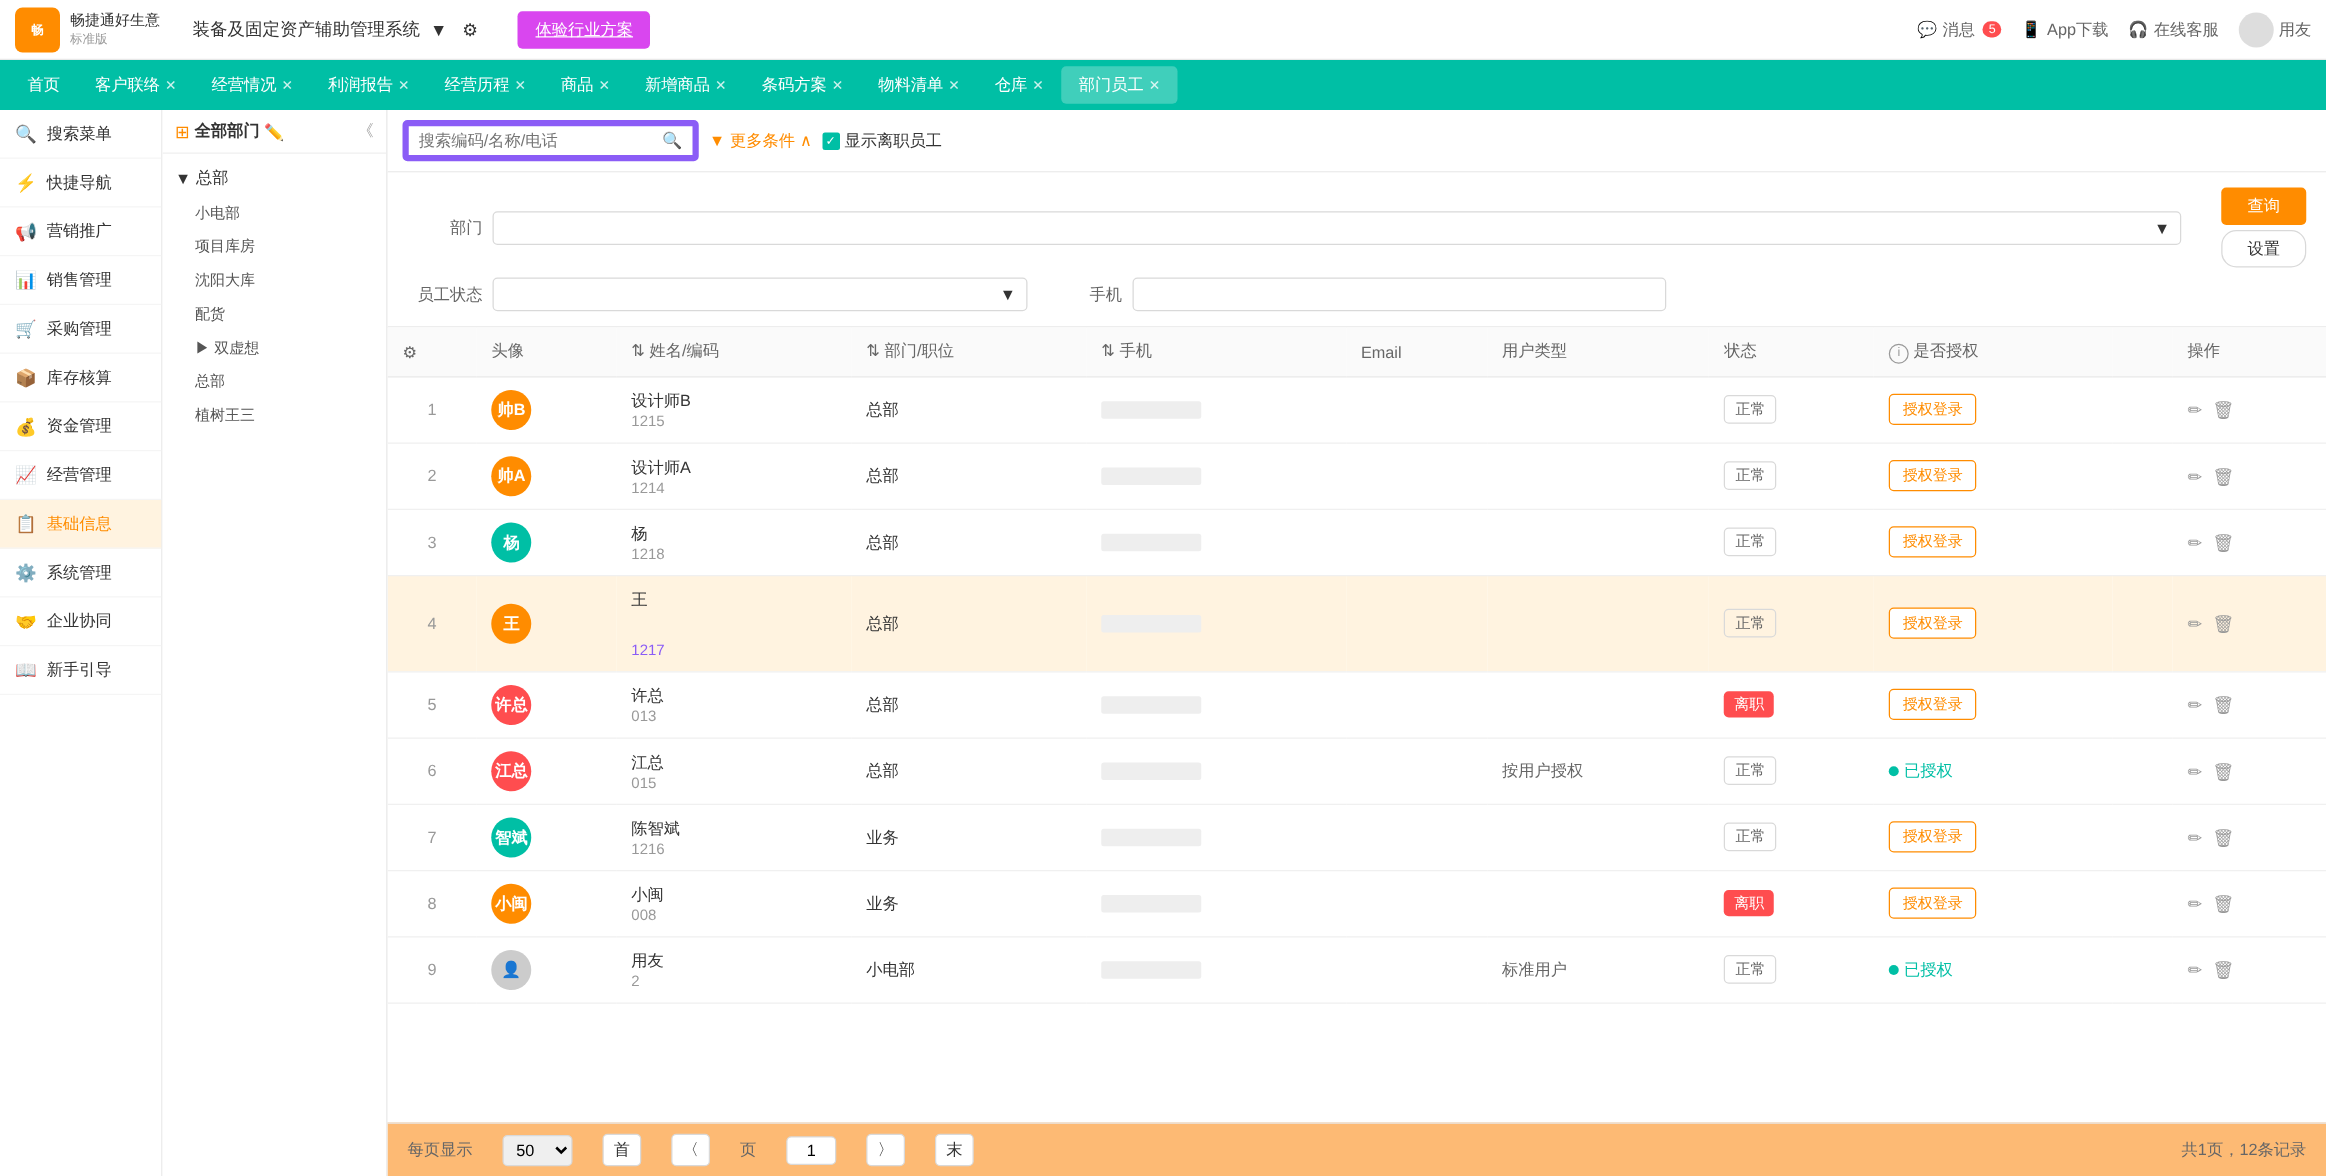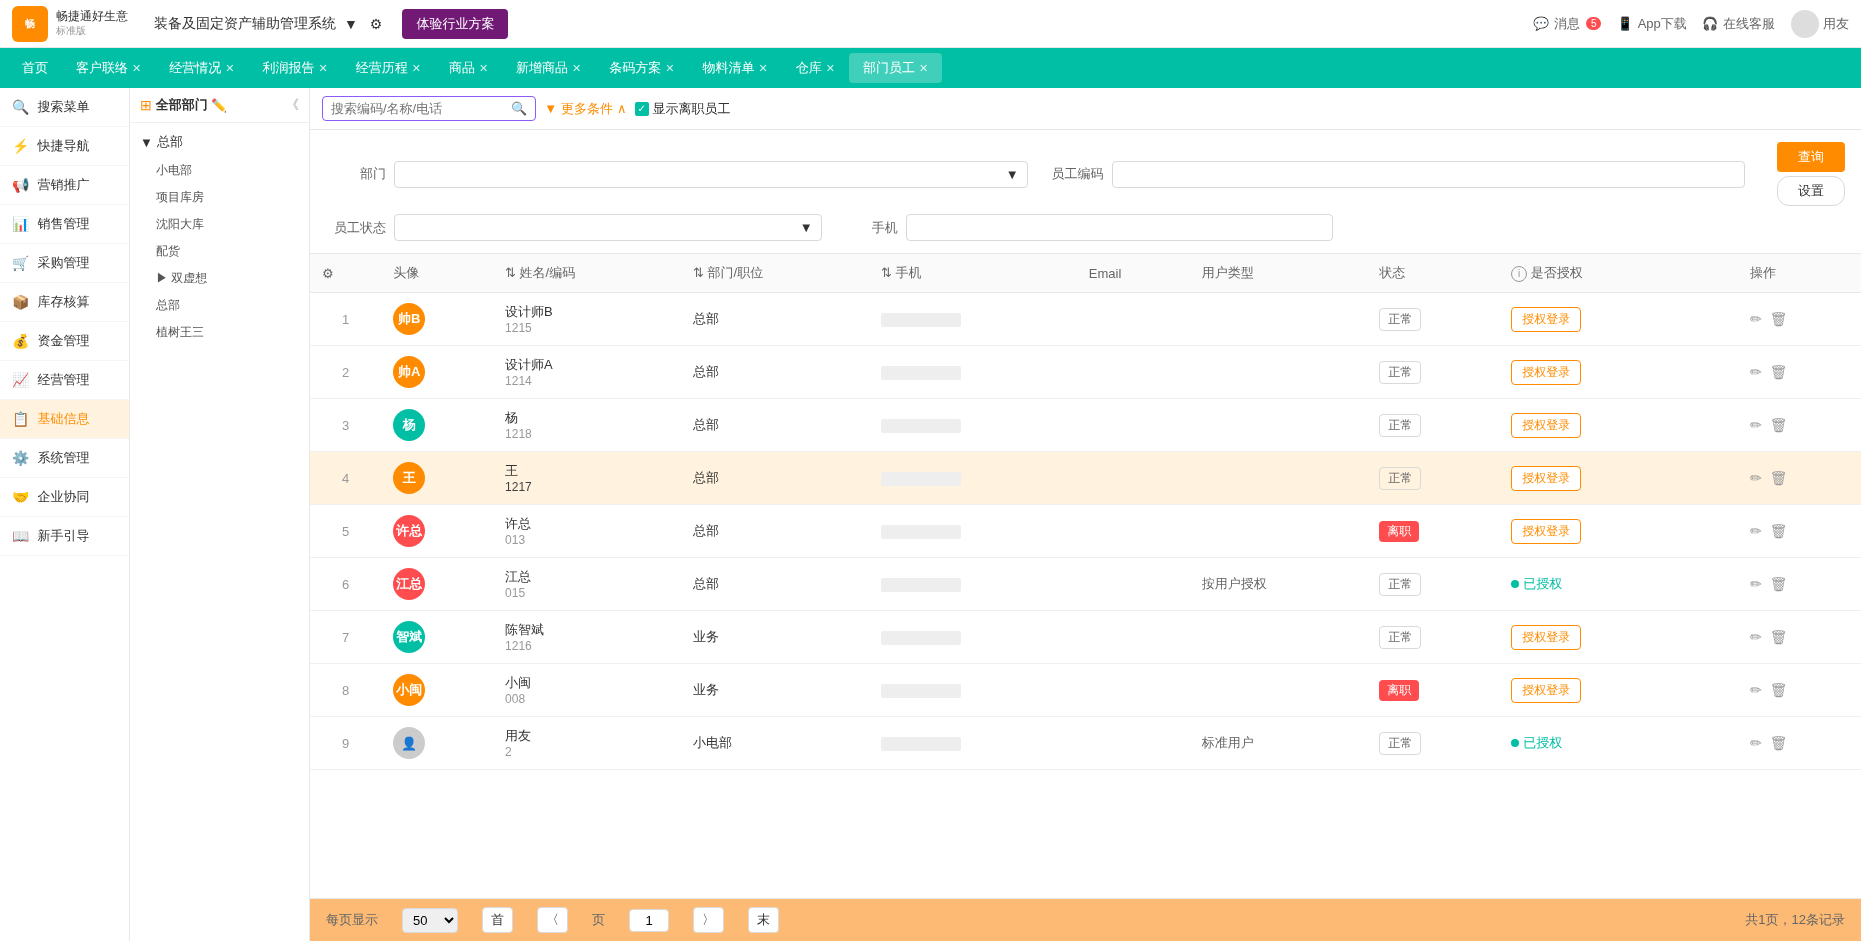--- a/index.html
+++ b/index.html
@@ -8,21 +8,21 @@
     
     .top-bar { background: #fff; height: 48px; display: flex; align-items: center; padding: 0 12px; border-bottom: 1px solid #e8e8e8; flex-shrink: 0; }
     .logo-area { display: flex; align-items: center; gap: 8px; width: 130px; }
     .logo-icon { width: 36px; height: 36px; background: #ff8c00; border-radius: 6px; display: flex; align-items: center; justify-content: center; color: white; font-size: 10px; font-weight: bold; }
     .logo-text { font-size: 12px; color: #333; line-height: 1.3; }
     .logo-version { font-size: 10px; color: #999; }
     .system-title { display: flex; align-items: center; gap: 8px; flex: 1; padding-left: 12px; }
     .system-title span { font-size: 14px; color: #333; }
     .title-arrow { color: #999; }
     .settings-icon { color: #666; cursor: pointer; padding: 4px; }
-    .trial-btn { background: #701a75; color: white; border: none; padding: 6px 14px; border-radius: 4px; cursor: pointer; font-size: 13px; margin-left: 8px; }
+    .trial-btn { background: #d946ef; color: white; border: none; padding: 6px 14px; border-radius: 4px; cursor: pointer; font-size: 13px; margin-left: 20px; text-decoration: underline; }
     .top-right { display: flex; align-items: center; gap: 16px; margin-left: auto; }
     .top-right-item { display: flex; align-items: center; gap: 4px; color: #666; cursor: pointer; font-size: 12px; }
     .badge { background: #ff4d4f; color: white; border-radius: 8px; padding: 1px 5px; font-size: 10px; margin-left: 2px; }
     .user-avatar { width: 28px; height: 28px; background: #ddd; border-radius: 50%; }
 
     
     .nav-tabs { background: #00bfa5; height: 40px; display: flex; align-items: center; padding: 0 8px; flex-shrink: 0; overflow: hidden; }
     .nav-tab { color: white; padding: 6px 14px; cursor: pointer; font-size: 13px; display: flex; align-items: center; gap: 4px; border-radius: 4px; white-space: nowrap; }
     .nav-tab.active { background: rgba(255,255,255,0.25); }
     .nav-tab .close-x { font-size: 11px; opacity: 0.8; }
@@ -39,21 +39,21 @@
     .dept-tree { padding: 4px 0; }
     .dept-node { padding: 6px 10px; cursor: pointer; color: #333; font-size: 13px; display: flex; align-items: center; gap: 4px; }
     .dept-sub { padding-left: 16px; }
     .dept-sub-item { padding: 5px 10px; cursor: pointer; color: #555; font-size: 12px; }
 
     
     .content-area { flex: 1; display: flex; flex-direction: column; overflow: hidden; }
 
     
     .toolbar { background: #fff; padding: 8px 12px; display: flex; align-items: center; gap: 8px; border-bottom: 1px solid #e8e8e8; flex-shrink: 0; }
-    .toolbar-search { display: flex; align-items: flex-end; border: 1px solid #8b5cf6; border-radius: 4px; padding: 4px 8px; gap: 0; }
+    .toolbar-search { display: flex; align-items: flex-end; border: 5px solid #8b5cf6; border-radius: 4px; padding: 4px 8px; gap: 15px; }
     .toolbar-search input { border: none; outline: none; width: 180px; font-size: 13px; color: #666; }
     .more-filter { display: flex; align-items: center; gap: 4px; color: #ff8c00; cursor: pointer; font-size: 13px; }
     .show-resigned { display: flex; align-items: center; gap: 4px; color: #333; font-size: 13px; cursor: pointer; }
     .checkbox-checked { width: 14px; height: 14px; background: #00bfa5; border-radius: 2px; display: flex; align-items: center; justify-content: center; color: white; font-size: 10px; }
     .toolbar-right { margin-left: auto; display: flex; align-items: center; gap: 8px; }
     .btn-add { background: #ff8c00; color: white; border: none; padding: 6px 14px; border-radius: 4px; cursor: pointer; font-size: 13px; }
     .btn-outline { background: white; color: #333; border: 1px solid #d9d9d9; padding: 5px 12px; border-radius: 4px; cursor: pointer; font-size: 13px; display: flex; align-items: center; gap: 4px; }
 
     
     .filter-area { background: #fff; padding: 12px 16px; border-bottom: 1px solid #e8e8e8; flex-shrink: 0; }
@@ -248,24 +248,20 @@
     </div>
 
     <div class="filter-area">
       <div class="filter-row">
         <div class="filter-item">
           <span class="filter-label">部门</span>
           <div class="filter-select">
             <span></span>
             <span>▼</span>
           </div>
-        </div>
-        <div class="filter-item">
-          <span class="filter-label">员工编码</span>
-          <input class="filter-input" type="text" style="">
         </div>
         <div class="filter-actions">
           <button class="btn-search">查询</button>
           <button class="btn-settings">设置</button>
         </div>
       </div>
       <div class="filter-row">
         <div class="filter-item">
           <span class="filter-label">员工状态</span>
           <div class="filter-select">
@@ -376,21 +372,21 @@
       </div>
     </td>
             </tr>
             <tr class="highlighted">
               <td class="row-num">4</td>
               <td>
                 <div class="avatar-circle" style="background: rgb(255, 140, 0);">王</div>
               </td>
               <td>
                 <div style="color:#333;font-weight:500;">王</div>
-                <div style="color:#404040;font-size:12px;">1217</div>
+                <div style="color:#8b5cf6;font-size:12px;margin-top:24px;">1217</div>
               </td>
               <td>总部</td>
               <td><span class="phone-blur"></span></td>
               <td></td>
               <td></td>
               <td><span class="status-normal">正常</span></td>
               <td><button class="btn-authorize">授权登录</button></td>
               <td></td>
               <td>
       <div class="action-icons">

